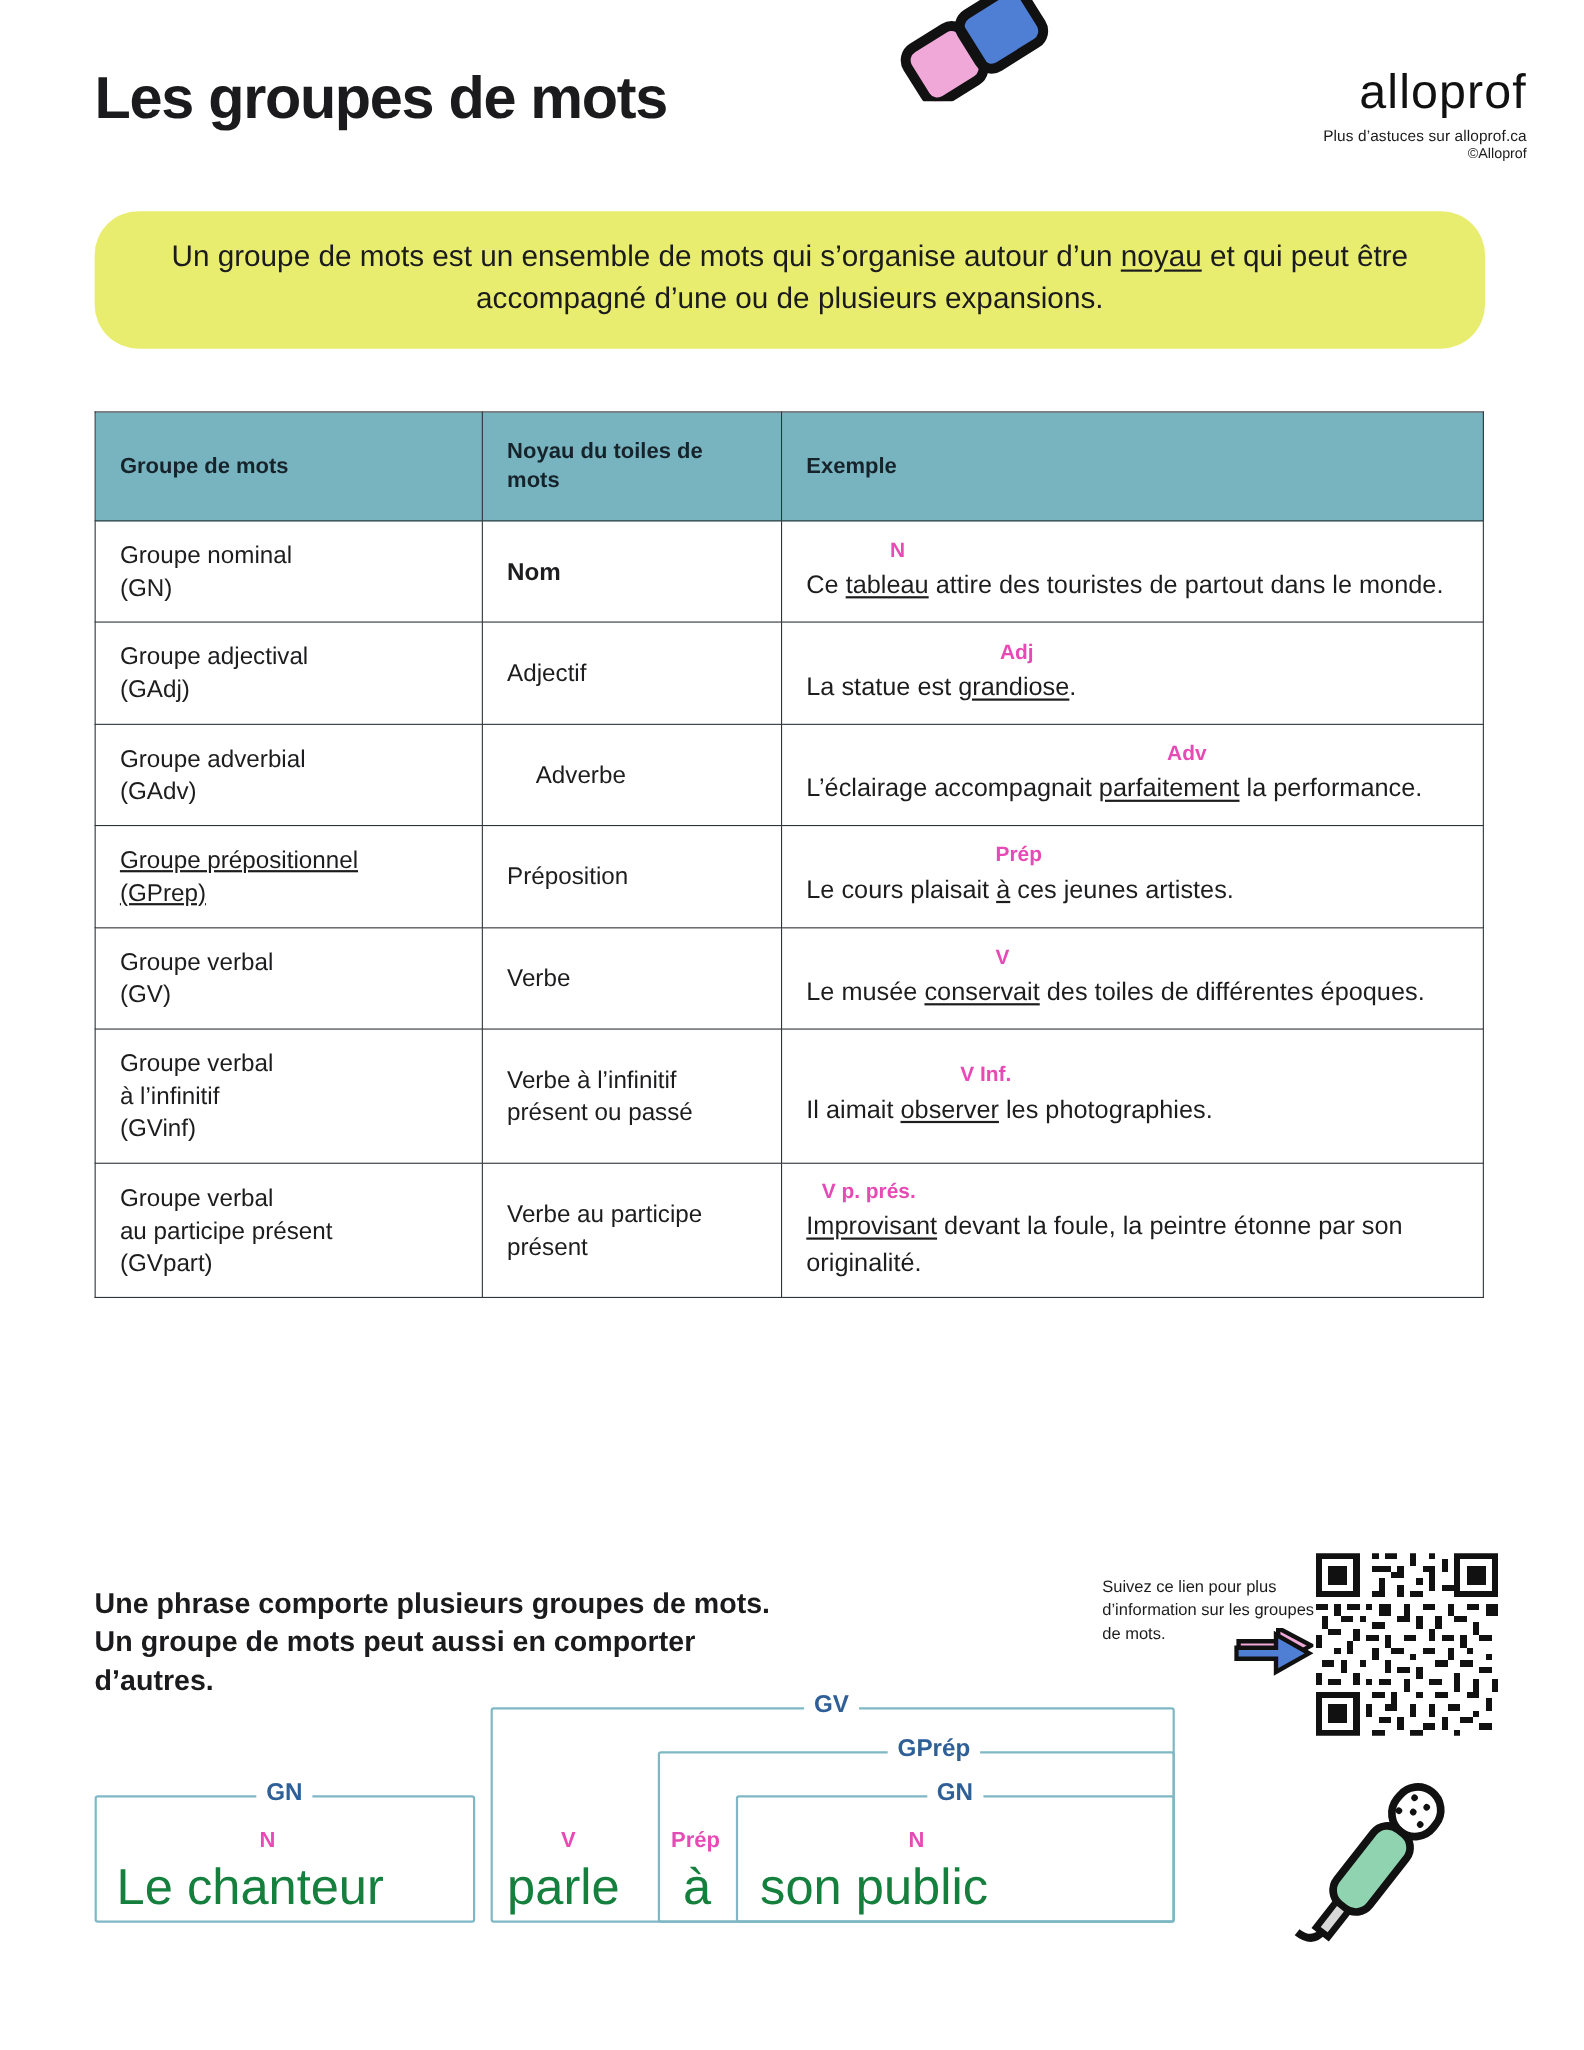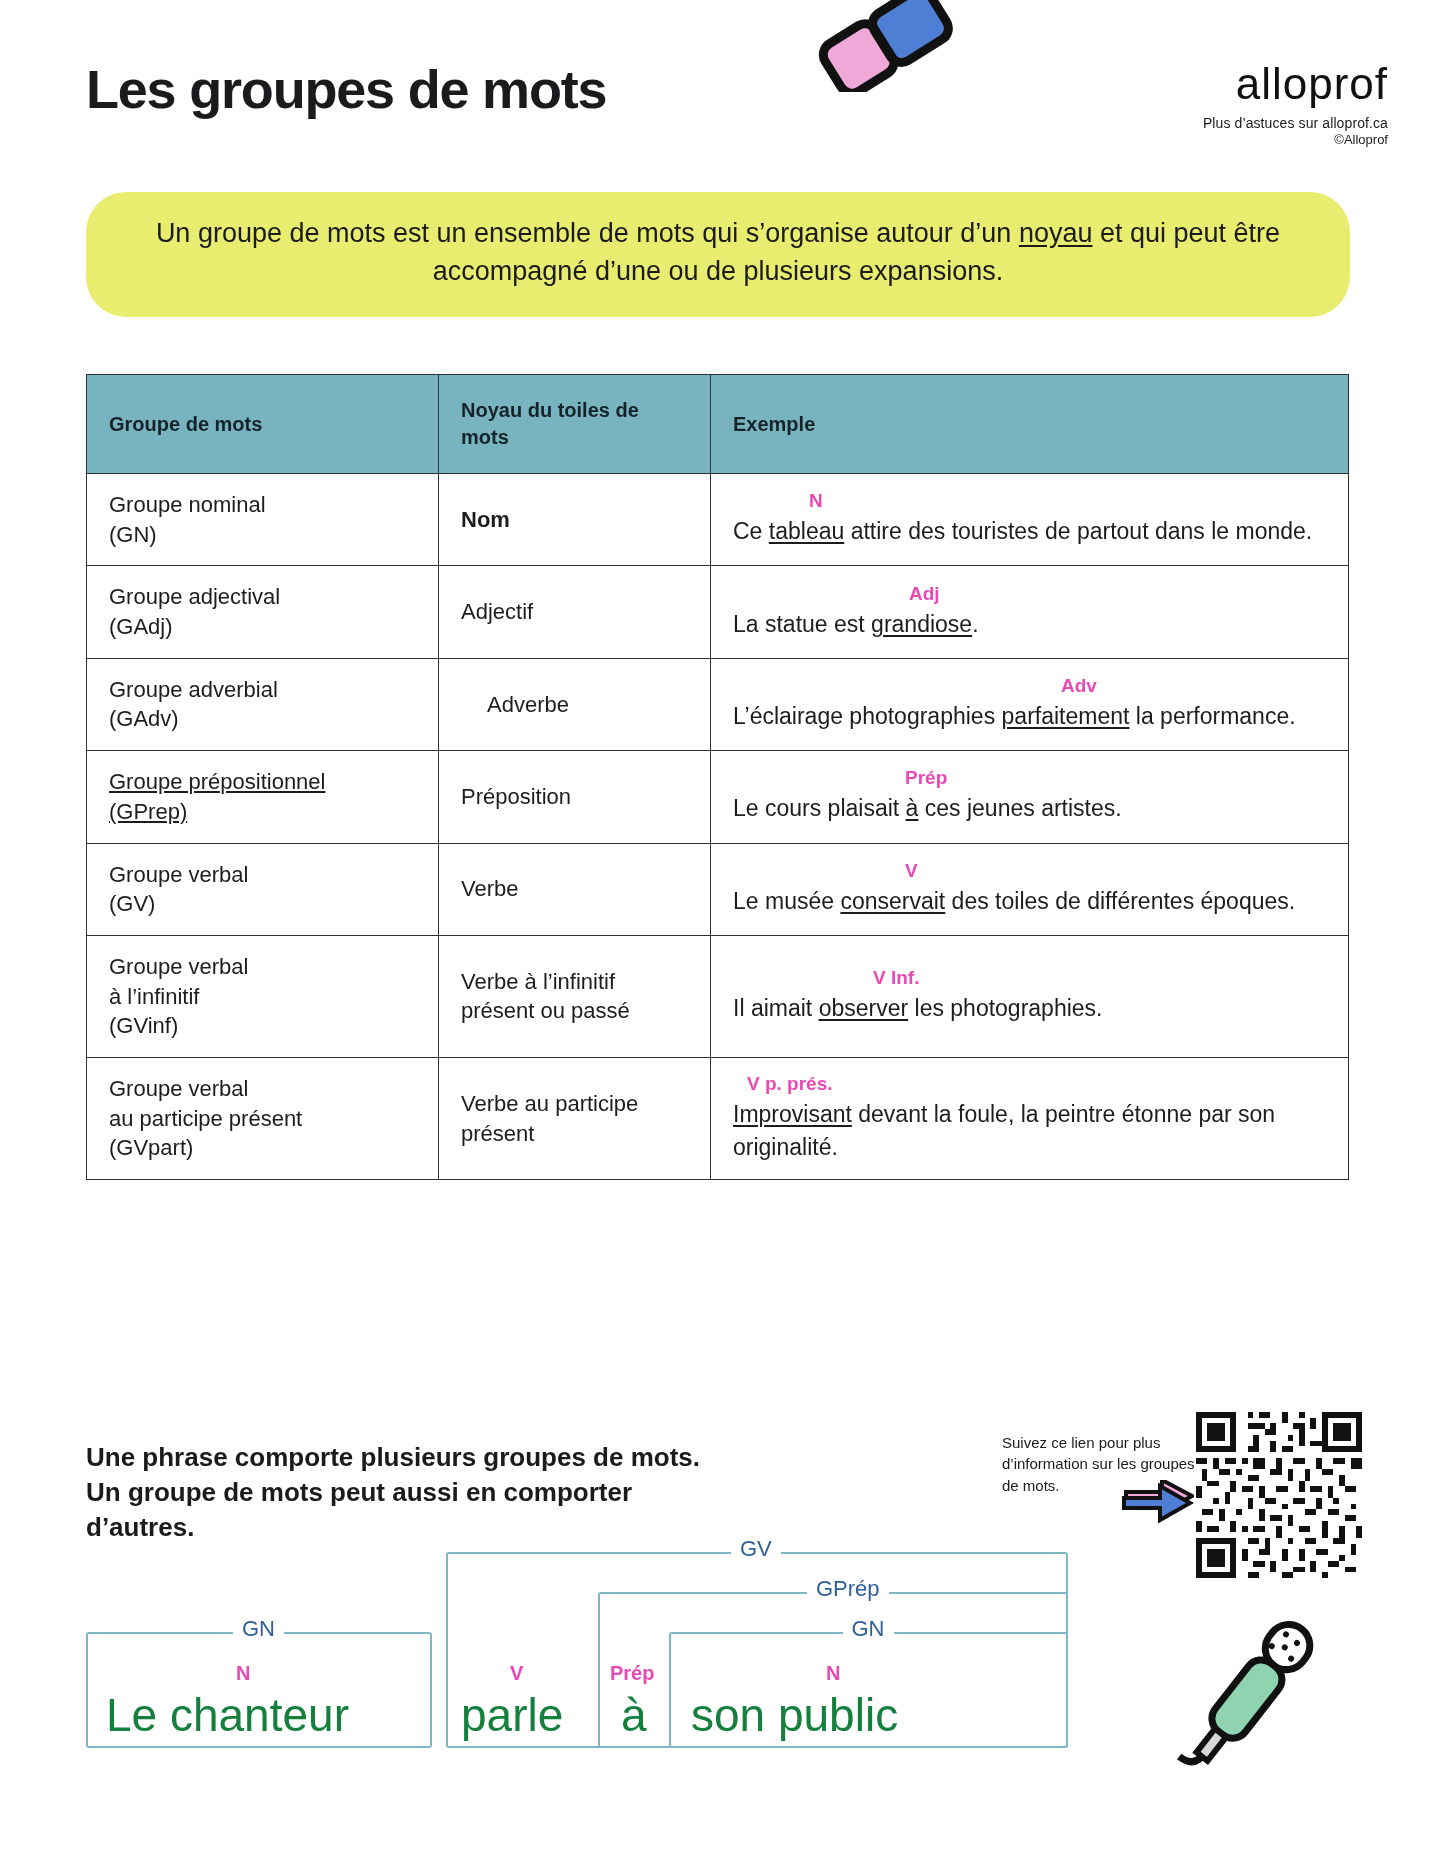--- a/index.html
+++ b/index.html
@@ -81,21 +81,21 @@
 
   
   .diagram { position:absolute; left:86px; top:1530px; width:1010px; height:250px; }
   .brk {
     position:absolute;
     border:2px solid #7fb8c4;
     border-radius:3px;
   }
   .brk-lbl {
     position:absolute;
-    color:#2e5f96; font-weight:normal; font-size:22px;
+    color:#2e5f96; font-weight:bold; font-size:22px;
     background:#fff; padding:0 9px; white-space:nowrap;text-align:center;
   }
   .pk-lbl {
     position:absolute;
     color:#e84ab5; font-weight:bold; font-size:20px;
     white-space:nowrap;
   }
   .sent-word {
     position:absolute;
     font-size:46px; color:#15803d; white-space:nowrap;
@@ -156,21 +156,21 @@
         <td style="white-space: pre-line;">Adjectif</td>
         <td>
           <div class="ex"><span class="tag" style="padding-left: 176px;">Adj</span><span><span>La statue est </span><b class="und">grandiose</b><span>.</span></span></div>
         </td>
       </tr>
       <tr>
         <td class="cell-group" style="white-space: pre-line;">Groupe adverbial
 (GAdv)</td>
         <td style="white-space: pre-line; padding-left: 48px;">Adverbe</td>
         <td>
-          <div class="ex"><span class="tag" style="padding-left: 328px;">Adv</span><span><span>L’éclairage photographies </span><b class="und">parfaitement</b><span> la performance.</span></span></div>
+          <div class="ex"><span class="tag" style="padding-left: 328px;">Adv</span><span><span>L’éclairage accompagnait </span><b class="und">parfaitement</b><span> la performance.</span></span></div>
         </td>
       </tr>
       <tr>
         <td class="cell-group" style="white-space: pre-line; text-decoration: underline;">Groupe prépositionnel
 (GPrep)</td>
         <td style="white-space: pre-line;">Préposition</td>
         <td>
           <div class="ex"><span class="tag" style="padding-left: 172px;">Prép</span><span><span>Le cours plaisait </span><b class="und">à</b><b> ces jeunes artistes</b><span>.</span></span></div>
         </td>
       </tr>

